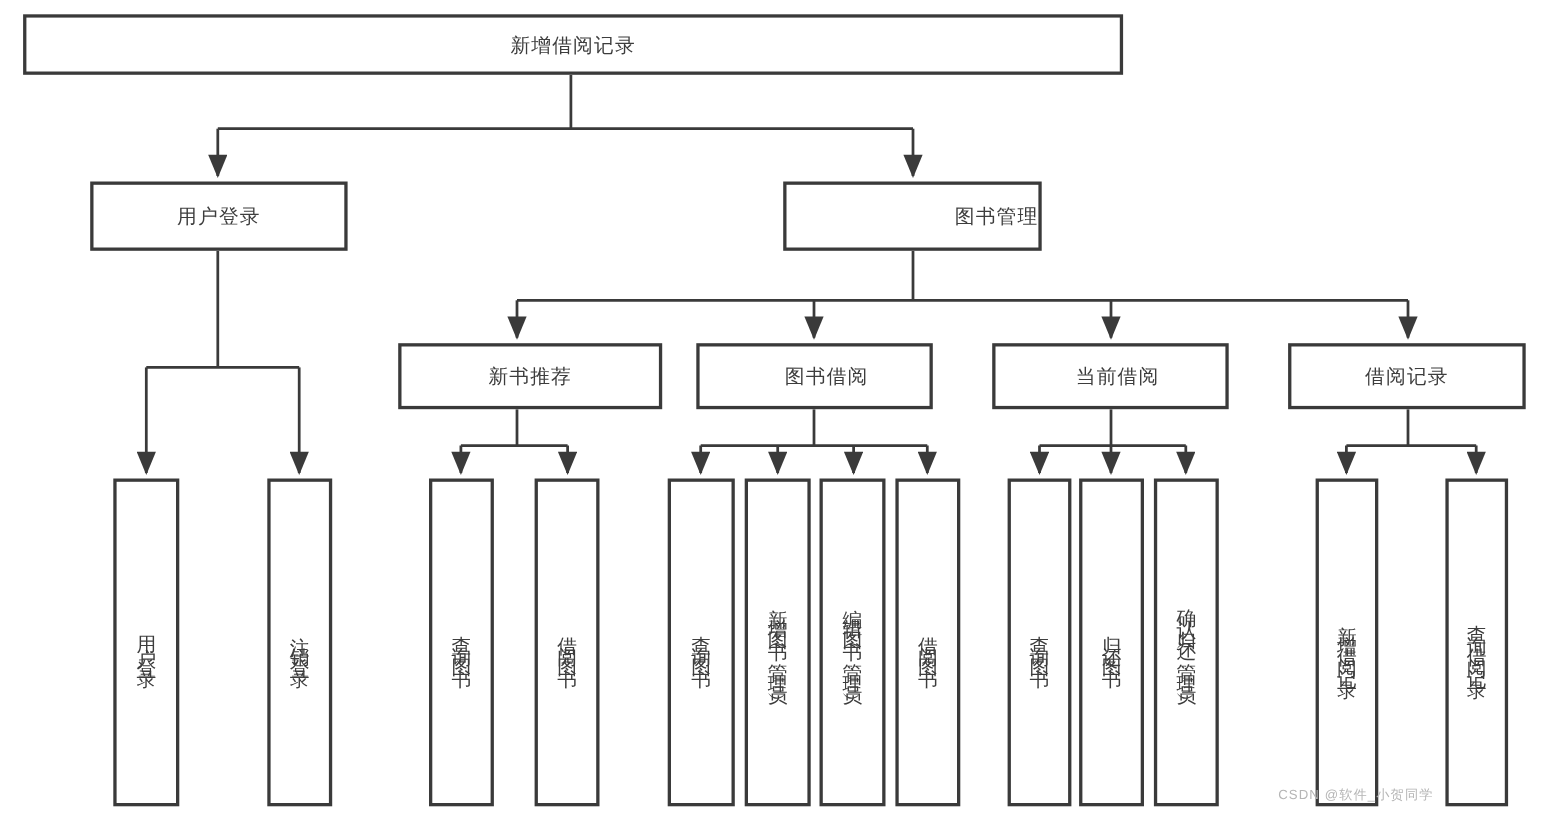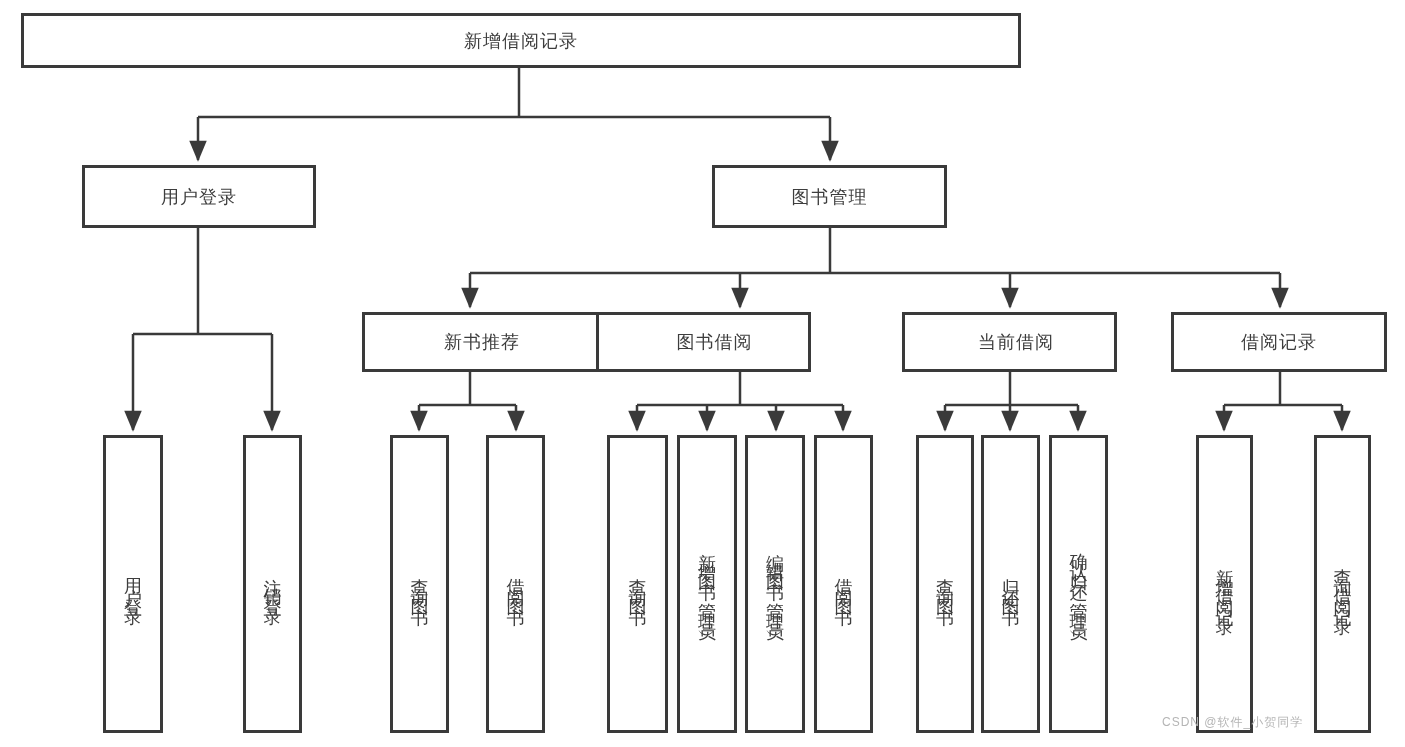--- a/index.html
+++ b/index.html
@@ -131,28 +131,28 @@
     </g>
   </svg>
 
   <div class="hbox" style="left:21px; top:13px; width:1000px; height:55px;">
     <span>新增借阅记录</span>
   </div>
 
   <div class="hbox" style="left:82px; top:165px; width:234px; height:63px;">
     <span>用户登录</span>
   </div>
-  <div class="hbox" style="left:712px; top:165px; width:235px; height:63px;">
+  <div class="hbox" style="left:712px; top:165px; width:235px; height:63px;justify-content:flex-end;">
     <span>图书管理</span>
   </div>
 
   <div class="hbox" style="left:362px; top:312px; width:240px; height:60px;">
     <span>新书推荐</span>
   </div>
-  <div class="hbox" style="left:596px; top:312px; width:215px; height:60px;padding-left:22px;">
+  <div class="hbox" style="left:633px; top:312px; width:215px; height:60px;padding-left:22px;">
     <span>图书借阅</span>
   </div>
   <div class="hbox" style="left:902px; top:312px; width:215px; height:60px;padding-left:13px;">
     <span>当前借阅</span>
   </div>
   <div class="hbox" style="left:1171px; top:312px; width:216px; height:60px;">
     <span>借阅记录</span>
   </div>
 
   <div class="vbox" style="left:103px; width:60px;">

